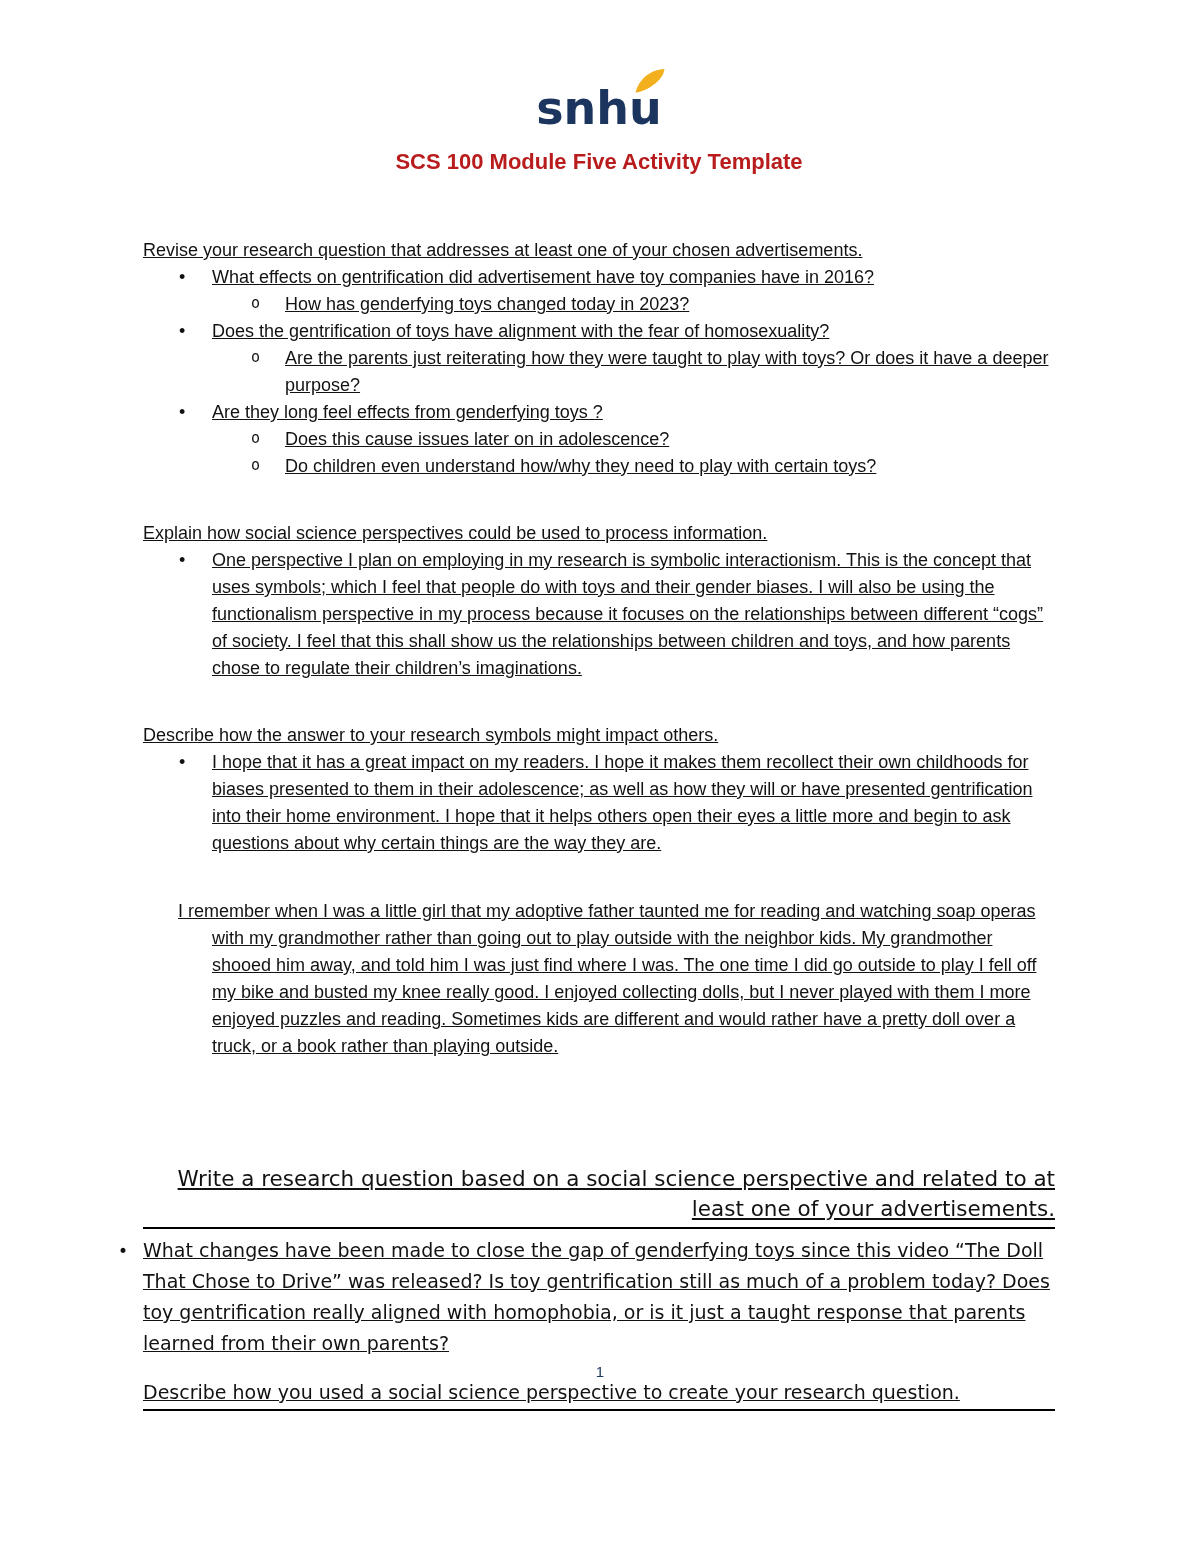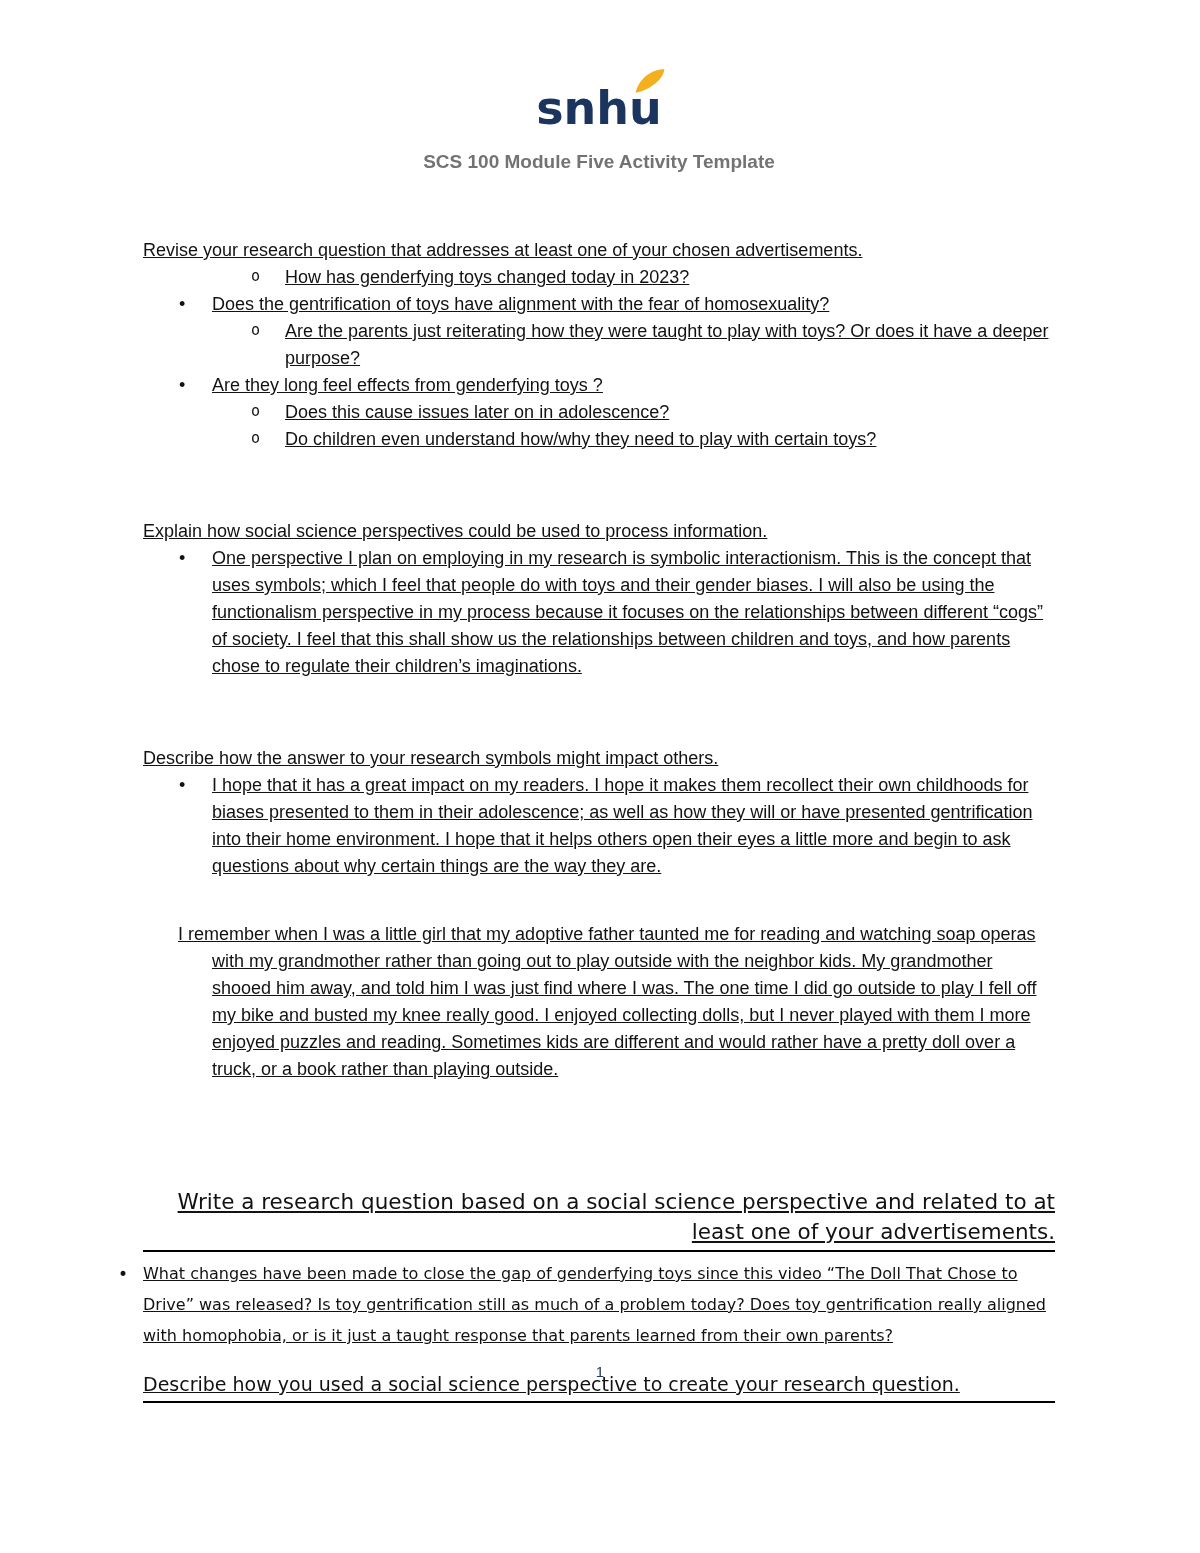--- a/index.html
+++ b/index.html
@@ -11,41 +11,41 @@
   
   .logo-wrap{text-align:center;padding-top:84px;}
   .logo{display:inline-block;position:relative;}
   .logo-text{
     font-family:"DejaVu Sans",sans-serif;font-weight:bold;font-size:46px;line-height:48px;
     color:#1c355e;letter-spacing:0px;
   }
   .leaf{position:absolute;top:-13px;right:-6px;width:36px;height:20px;transform:rotate(-14deg);}
   
   .title{
-    text-align:center;font-size:19px;font-weight:bold;margin:16px 0 0 0;line-height:27px;color:#737373;
+    text-align:center;font-size:22px;font-weight:bold;margin:16px 0 0 0;line-height:27px;color:#b91c1c;
   }
   
   .content{margin-top:62px;text-decoration:underline;}
-  .sec{margin-top:65px;}
+  .sec{margin-top:40px;}
   .sec.first{margin-top:0;}
   p.intro{margin:0;}
   .b1{position:relative;padding-left:69px;}
   .b1 .m1{position:absolute;left:36px;top:0;}
   .m1::before{content:"\2022";}
   .b2{position:relative;padding-left:142px;}
   .b2 .m2{position:absolute;left:108px;top:-1px;font-family:"DejaVu Sans Mono",monospace;font-size:15px;}
   .m2::before{content:"o";}
   .memoir{margin-top:41px;padding-left:69px;text-indent:-34px;}
   
   .bottom{margin-top:104px;font-family:"DejaVu Sans",sans-serif;}
   .prompt-1{
     font-size:21.5px;line-height:30px;border-bottom:2px solid #000;padding-bottom:3px;text-align:right;
   }
   .big-bullet{
-    position:relative;font-size:16px;line-height:31px;margin-top:6px;
+    position:relative;font-size:19px;line-height:31px;margin-top:6px;
   }
   .big-bullet .m3{position:absolute;left:-25px;top:1px;font-size:17px;}
   .m3::before{content:"\2022";}
   .prompt-2{
     font-size:19px;line-height:26px;border-bottom:2px solid #000;padding-bottom:4px;margin-top:20px;
   }
   
   .page-num{
     position:absolute;left:0;right:0;bottom:52px;text-align:center;
     font-size:15px;color:#1f3864;font-family:"Liberation Sans",sans-serif;
@@ -64,20 +64,24 @@
       <span class="logo-text">snhu</span>
     </div>
   </div>
 
   <h1 class="title">SCS 100 Module Five Activity Template</h1>
 
   <div class="content">
 
     <div class="sec first">
       <p class="intro">Revise your research question that addresses at least one of your chosen advertisements.</p>
+      <div class="b1">
+        <span class="m1"></span>
+        <span>What effects on gentrification did advertisement have toy companies have in 2016?</span>
+      </div>
       <div class="b2">
         <span class="m2"></span>
         <span>How has genderfying toys changed today in 2023?</span>
       </div>
       <div class="b1">
         <span class="m1"></span>
         <span>Does the gentrification of toys have alignment with the fear of homosexuality?</span>
       </div>
       <div class="b2">
         <span class="m2"></span>

